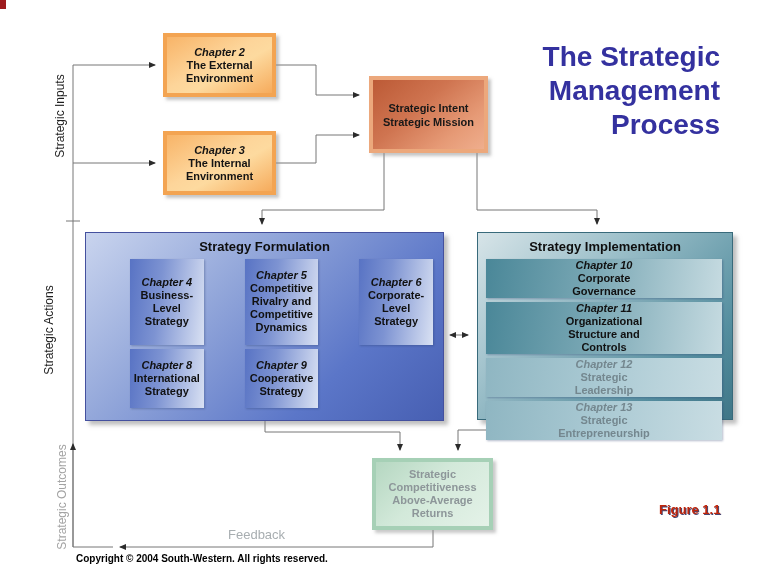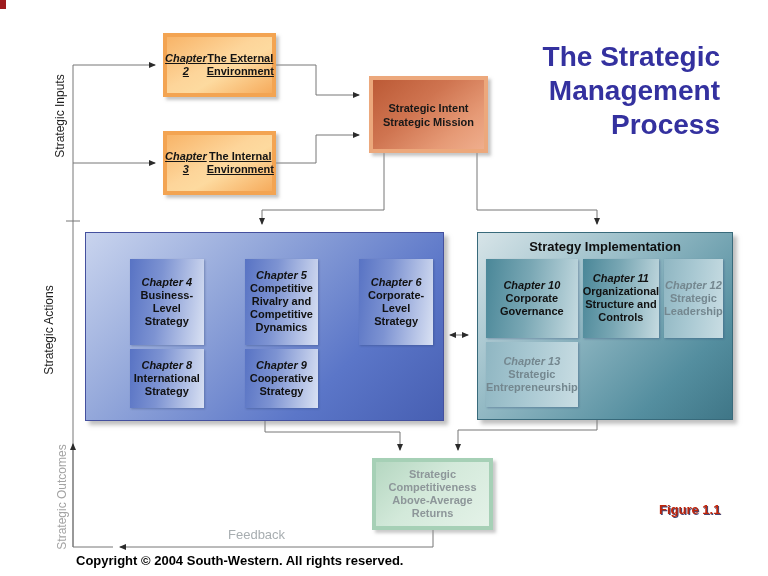--- a/index.html
+++ b/index.html
@@ -29,22 +29,22 @@
   
   .ch{font-style:italic;font-weight:bold;}
   .nm{font-weight:bold;}
 
   
   .obox{
     width:113px;height:64px;box-sizing:border-box;
     border:4px solid #f3a452;
     background:linear-gradient(150deg,#f8b468 0%,#fdd59a 45%,#fdda9f 60%,#f6ab5c 100%);
     box-shadow:3px 3px 3px rgba(150,150,150,.55);
-    display:flex;flex-direction:row;align-items:center;justify-content:center;
-    font-size:11px;line-height:13px;color:#141414;text-align:center;text-decoration:underline;
+    display:flex;flex-direction:column;align-items:center;justify-content:center;
+    font-size:11px;line-height:13px;color:#141414;text-align:center;
   }
 
   
   .ibox{
     left:369px;top:76px;width:119px;height:77px;box-sizing:border-box;
     border:4px solid #eca87c;
     background:linear-gradient(140deg,#bc5a36 0%,#cf7450 40%,#e69a76 75%,#efae8d 100%);
     box-shadow:3px 3px 3px rgba(150,150,150,.55);
     display:flex;flex-direction:column;align-items:center;justify-content:center;
     font-size:11px;line-height:14px;color:#181818;text-align:center;
@@ -64,21 +64,21 @@
   }
   .panel-header{
     position:absolute;left:0;right:0;top:6px;text-align:center;
     font-size:13px;font-weight:bold;color:#0e0e0e;
   }
   .panel-grid{
     position:absolute;left:8px;right:10px;top:26px;bottom:12px;
     display:grid;gap:4px 5px;
   }
   .panel.form .panel-grid{grid-template-columns:repeat(3,1fr);}
-  .panel.impl .panel-grid{grid-template-columns:repeat(3,1fr);}
+  .panel.impl .panel-grid{grid-template-columns:repeat(1,1fr);}
   .cell{
     display:flex;flex-direction:column;align-items:center;justify-content:center;
     font-size:11px;line-height:13px;text-align:center;color:#111;
     box-shadow:1px 1px 2px rgba(40,60,110,.35);
   }
   .cell.blue{background:linear-gradient(97deg,#5873c4 0%,#7d93d2 40%,#d9e1f3 100%);margin-left:36px;}
   .cell.teal{background:linear-gradient(97deg,#4a8798 0%,#79a7b4 45%,#c6dbe1 100%);}
   .cell.teal-muted{
     background:linear-gradient(97deg,#8fb6c2 0%,#a8c8d2 45%,#c9dde3 100%);
     color:#74878f;
@@ -92,21 +92,21 @@
     box-shadow:3px 3px 3px rgba(150,150,150,.5);
     display:flex;align-items:center;justify-content:center;
     font-size:11px;line-height:13px;font-weight:bold;color:#8d9699;text-align:center;
   }
 
   .feedback{left:228px;top:527px;font-size:13px;color:#a8aeb1;}
   .figure{
     left:659px;top:502px;font-size:13px;font-weight:bold;color:#c0260c;
     text-shadow:1px 1px 0 rgba(40,40,90,.85);
   }
-  .copyright{left:76px;top:553px;font-size:13px;font-weight:bold;color:#000;}
+  .copyright{left:76px;top:553px;font-size:10px;font-weight:bold;color:#000;}
 
   svg.lines{position:absolute;left:0;top:0;z-index:1;}
   .above{z-index:2;}
 </style>
 </head>
 <body>
 
 <div id="canvas">
 
   <svg class="lines" width="768" height="576">
@@ -152,20 +152,21 @@
     <div class="nm prelines">The Internal
 Environment</div>
   </div>
 
   <div class="abs ibox above">
     <div class="nm prelines">Strategic Intent
 Strategic Mission</div>
   </div>
 
   <div class="abs panel form above">
+    <div class="panel-header">Strategy Formulation</div>
     <div class="panel-grid">
       <div class="cell blue">
         <div class="ch">Chapter 4</div>
         <div class="nm prelines">Business-Level
 Strategy</div>
       </div>
       <div class="cell blue">
         <div class="ch">Chapter 5</div>
         <div class="nm prelines">Competitive
 Rivalry and

